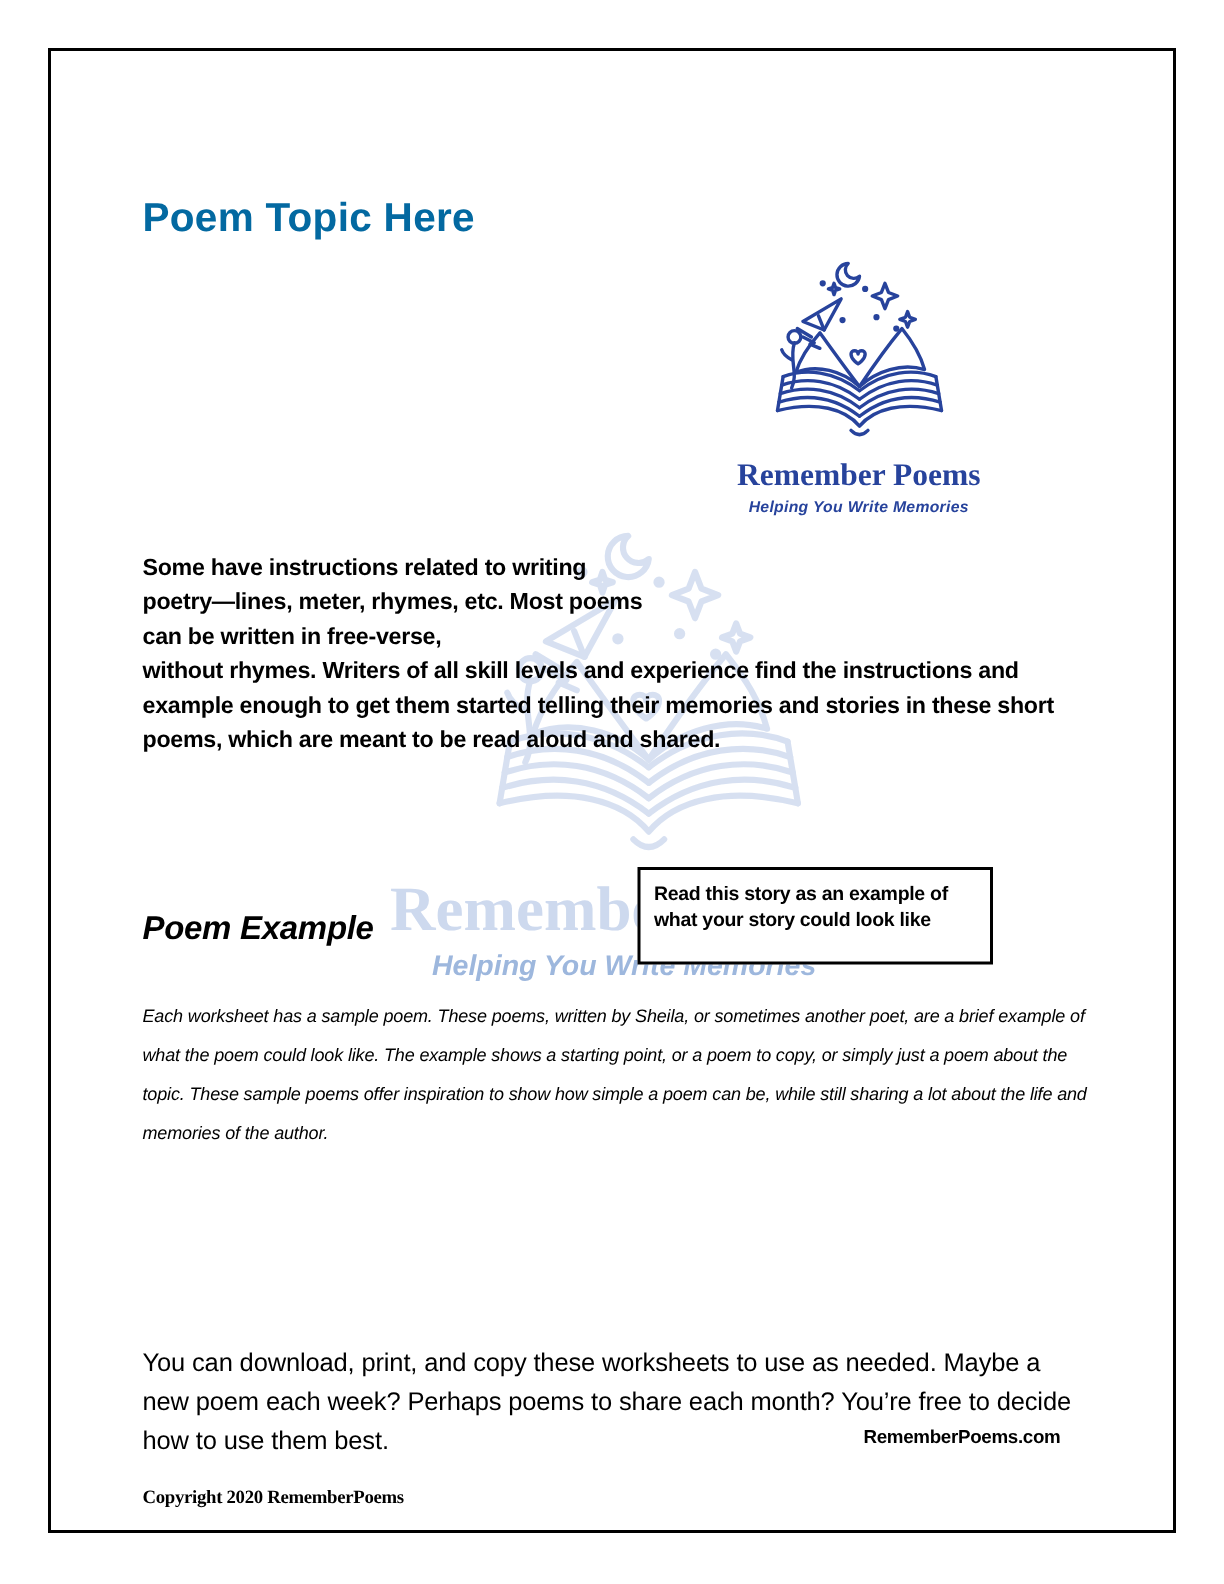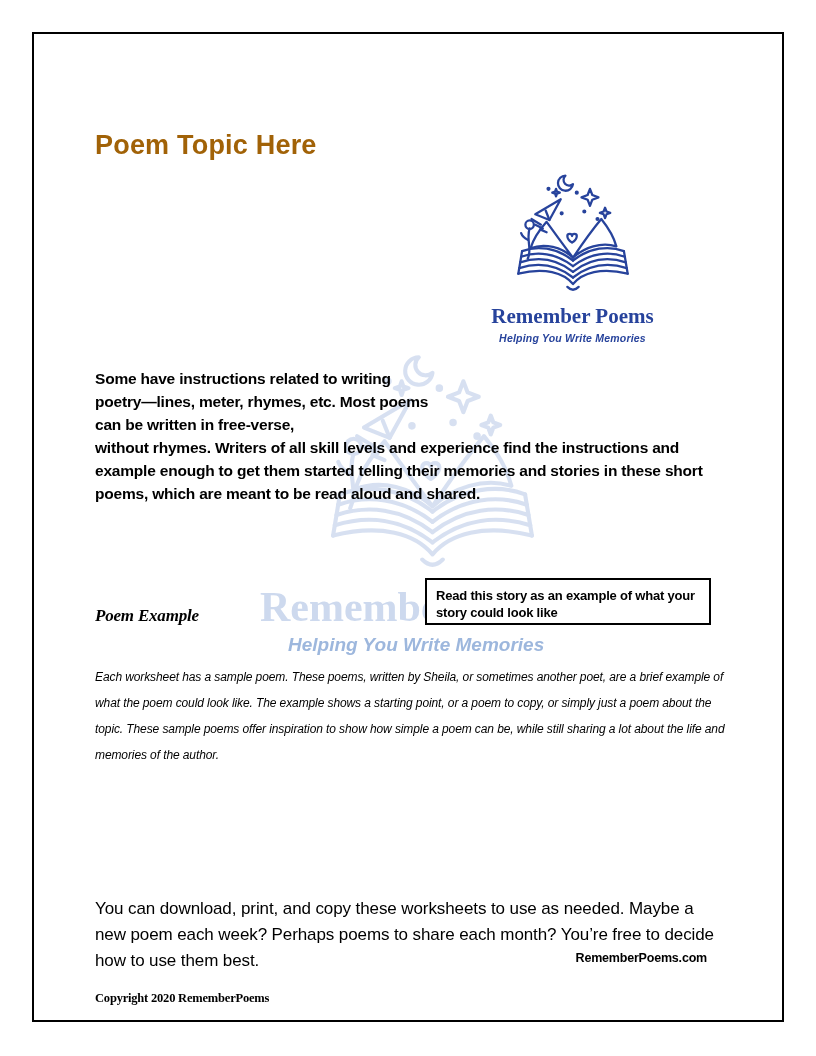--- a/index.html
+++ b/index.html
@@ -8,40 +8,40 @@
     --wm-art:#b7c8e6;
     --wm-name:#cdd9ee;
     --wm-tagline:#9db7dd;
   }
   *{margin:0;padding:0;box-sizing:border-box;}
   html,body{background:#ffffff;}
   body{font-family:"Liberation Sans",sans-serif;color:var(--ink);}
   .page{position:relative;width:816px;height:1056px;background:#ffffff;overflow:hidden;}
   .page-border{position:absolute;left:32px;top:32px;right:32px;bottom:34px;border:2.5px solid #000;pointer-events:none;}
 
-  .page-title{position:absolute;left:95px;top:130px;font-size:27px;font-weight:700;letter-spacing:.2px;color:#a16207;z-index:2;}
+  .page-title{position:absolute;left:95px;top:130px;font-size:27px;font-weight:700;letter-spacing:.2px;color:#0369a1;z-index:2;}
 
   .para{font-weight:700;font-size:15.5px;line-height:23px;letter-spacing:-.2px;z-index:2;}
   .intro-para{position:absolute;left:95px;top:206px;width:352px;}
   .instr-narrow{position:absolute;left:95px;top:367px;width:345px;}
   .instr-wide{position:absolute;left:95px;top:436px;width:640px;}
 
   .brand{position:absolute;left:470px;top:170px;width:205px;text-align:center;z-index:2;}
   .brand .book-art{display:block;margin:0 auto;color:var(--logo-blue);}
   .brand-name{font-family:"Liberation Serif",serif;font-size:21px;font-weight:600;color:var(--logo-blue);margin-top:2px;white-space:nowrap;}
   .brand-tagline{font-size:10.5px;font-weight:700;font-style:italic;color:var(--logo-blue);margin-top:3px;letter-spacing:.2px;}
 
   .watermark{position:absolute;left:0;top:0;width:816px;height:1056px;z-index:1;pointer-events:none;}
   .wm-art{position:absolute;left:290px;top:347px;color:var(--wm-art);opacity:.55;}
   .wm-name{position:absolute;left:260px;top:583px;font-family:"Liberation Serif",serif;font-size:42px;font-weight:600;color:var(--wm-name);white-space:nowrap;}
   .wm-tagline{position:absolute;left:288px;top:634px;width:230px;text-align:center;font-size:19px;font-weight:600;font-style:italic;color:var(--wm-tagline);white-space:nowrap;}
 
-  .example-heading{position:absolute;left:95px;top:606px;font-size:17px;font-weight:700;font-style:italic;letter-spacing:-.2px;z-index:2;font-family:Liberation Serif, serif;}
+  .example-heading{position:absolute;left:95px;top:606px;font-size:22px;font-weight:700;font-style:italic;letter-spacing:-.2px;z-index:2;}
 
-  .note-box{position:absolute;left:425px;top:578px;width:286px;min-height:47px;background:#ffffff;border:2px solid #000;padding:7px 9px 2px 9px;z-index:3;}
+  .note-box{position:absolute;left:425px;top:578px;width:237px;min-height:47px;background:#ffffff;border:2px solid #000;padding:7px 9px 20px 9px;z-index:3;}
   .note-box .note-text{font-size:13px;font-weight:700;line-height:17px;letter-spacing:-.2px;}
 
   .example-para{position:absolute;left:95px;top:664px;width:630px;font-style:italic;font-size:12px;line-height:26px;letter-spacing:-.1px;z-index:2;}
   .usage-para{position:absolute;left:95px;top:872px;width:630px;font-size:17px;line-height:26px;letter-spacing:-.1px;z-index:2;margin-top:24px;}
 
   .footer-copyright{position:absolute;left:95px;top:991px;font-size:12.5px;font-weight:700;letter-spacing:-.2px;z-index:2;font-family:Liberation Serif, serif;}
   .footer-site{position:absolute;right:109px;top:951px;font-size:12.5px;font-weight:700;letter-spacing:-.2px;z-index:2;}
 </style>
 </head>
 <body>

